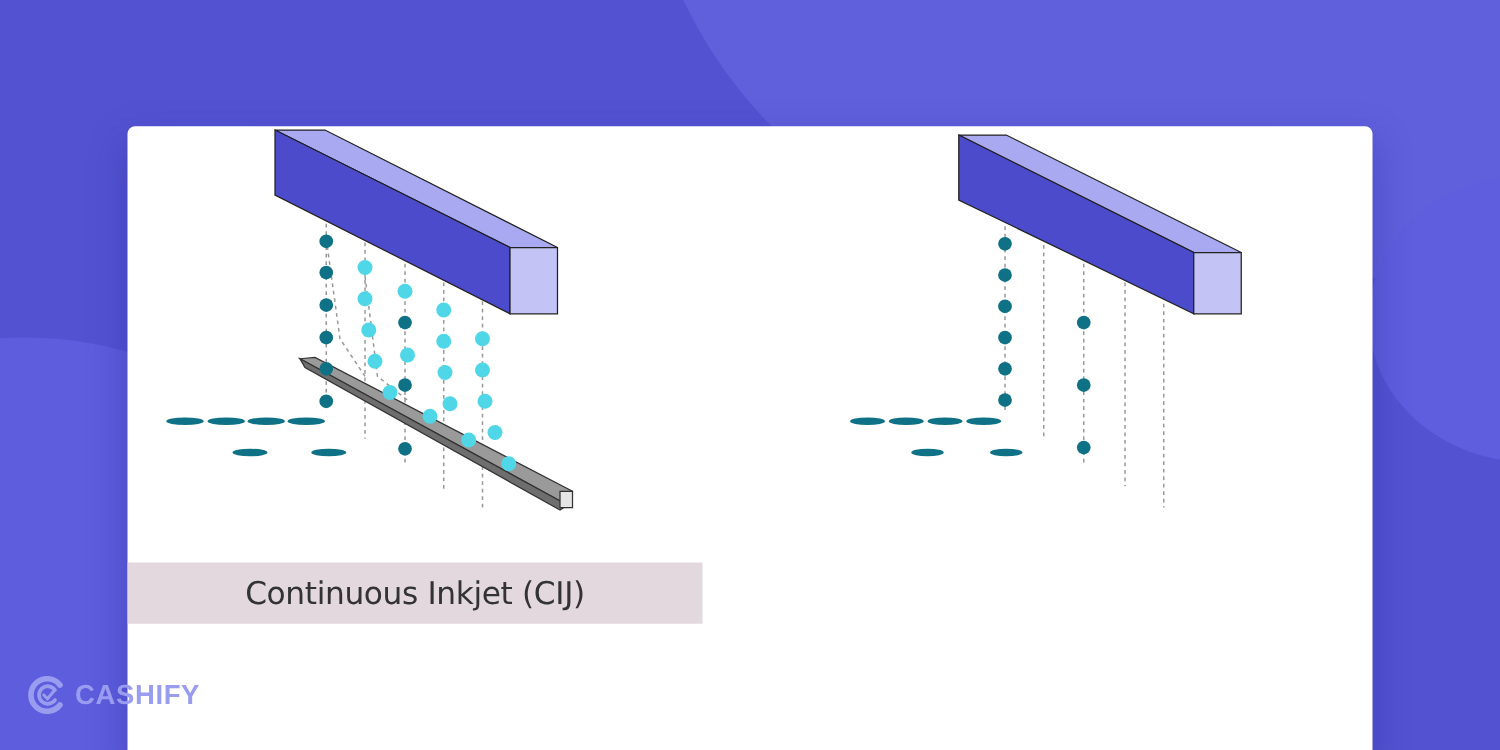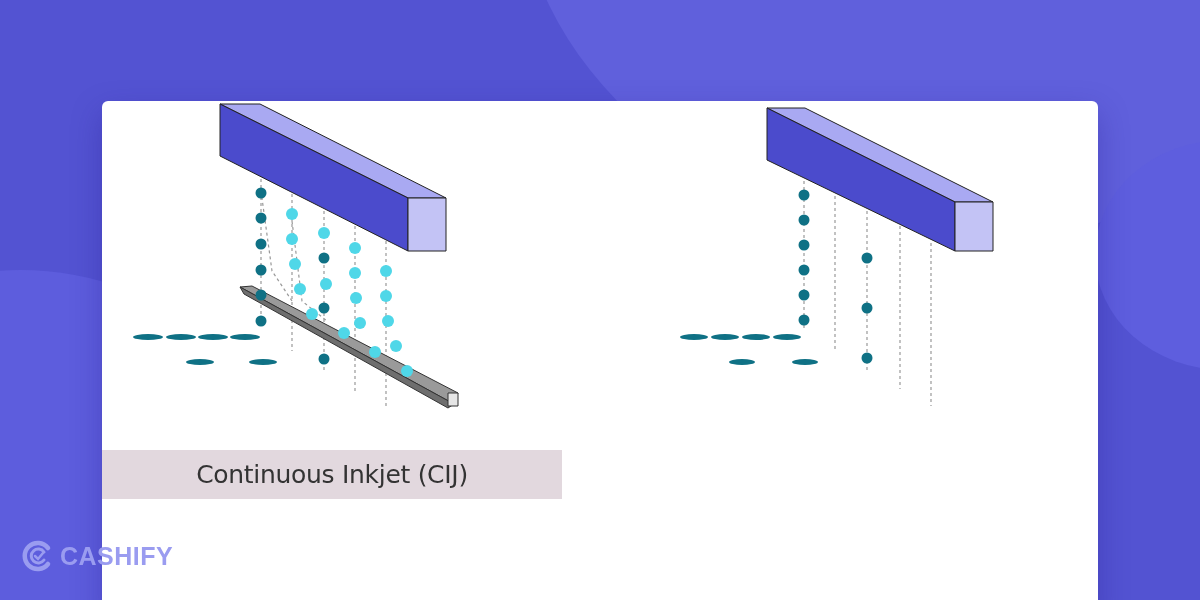--- a/index.html
+++ b/index.html
@@ -22,21 +22,21 @@
     position: absolute; top: 349px; height: 49px; background: #e2d8de;
     color: #333333; font-family: "DejaVu Sans", sans-serif; font-size: 25px;
     display: flex; align-items: center; justify-content: center; letter-spacing: -0.3px;
   }
   .cap-left { left: 0; width: 460px; }
   .cap-right { left: 535px; width: 461px; }
   .logo {
     position: absolute; left: 22px; top: 540px; display: flex; align-items: center; gap: 6px;
     color: #9a9cf0;
   }
-  .logo-text { font-size: 25px; font-weight: bold; letter-spacing: 0.5px; }
+  .logo-text { font-size: 22px; font-weight: bold; letter-spacing: 0.5px; }
 </style>
 </head>
 <body>
 
 <div class="bg-blob blob-top"></div>
 <div class="bg-blob blob-left"></div>
 <div class="bg-blob blob-right"></div>
 
 <div class="card">
   <svg class="diagram" width="996" height="398" viewBox="0 0 996 398">

